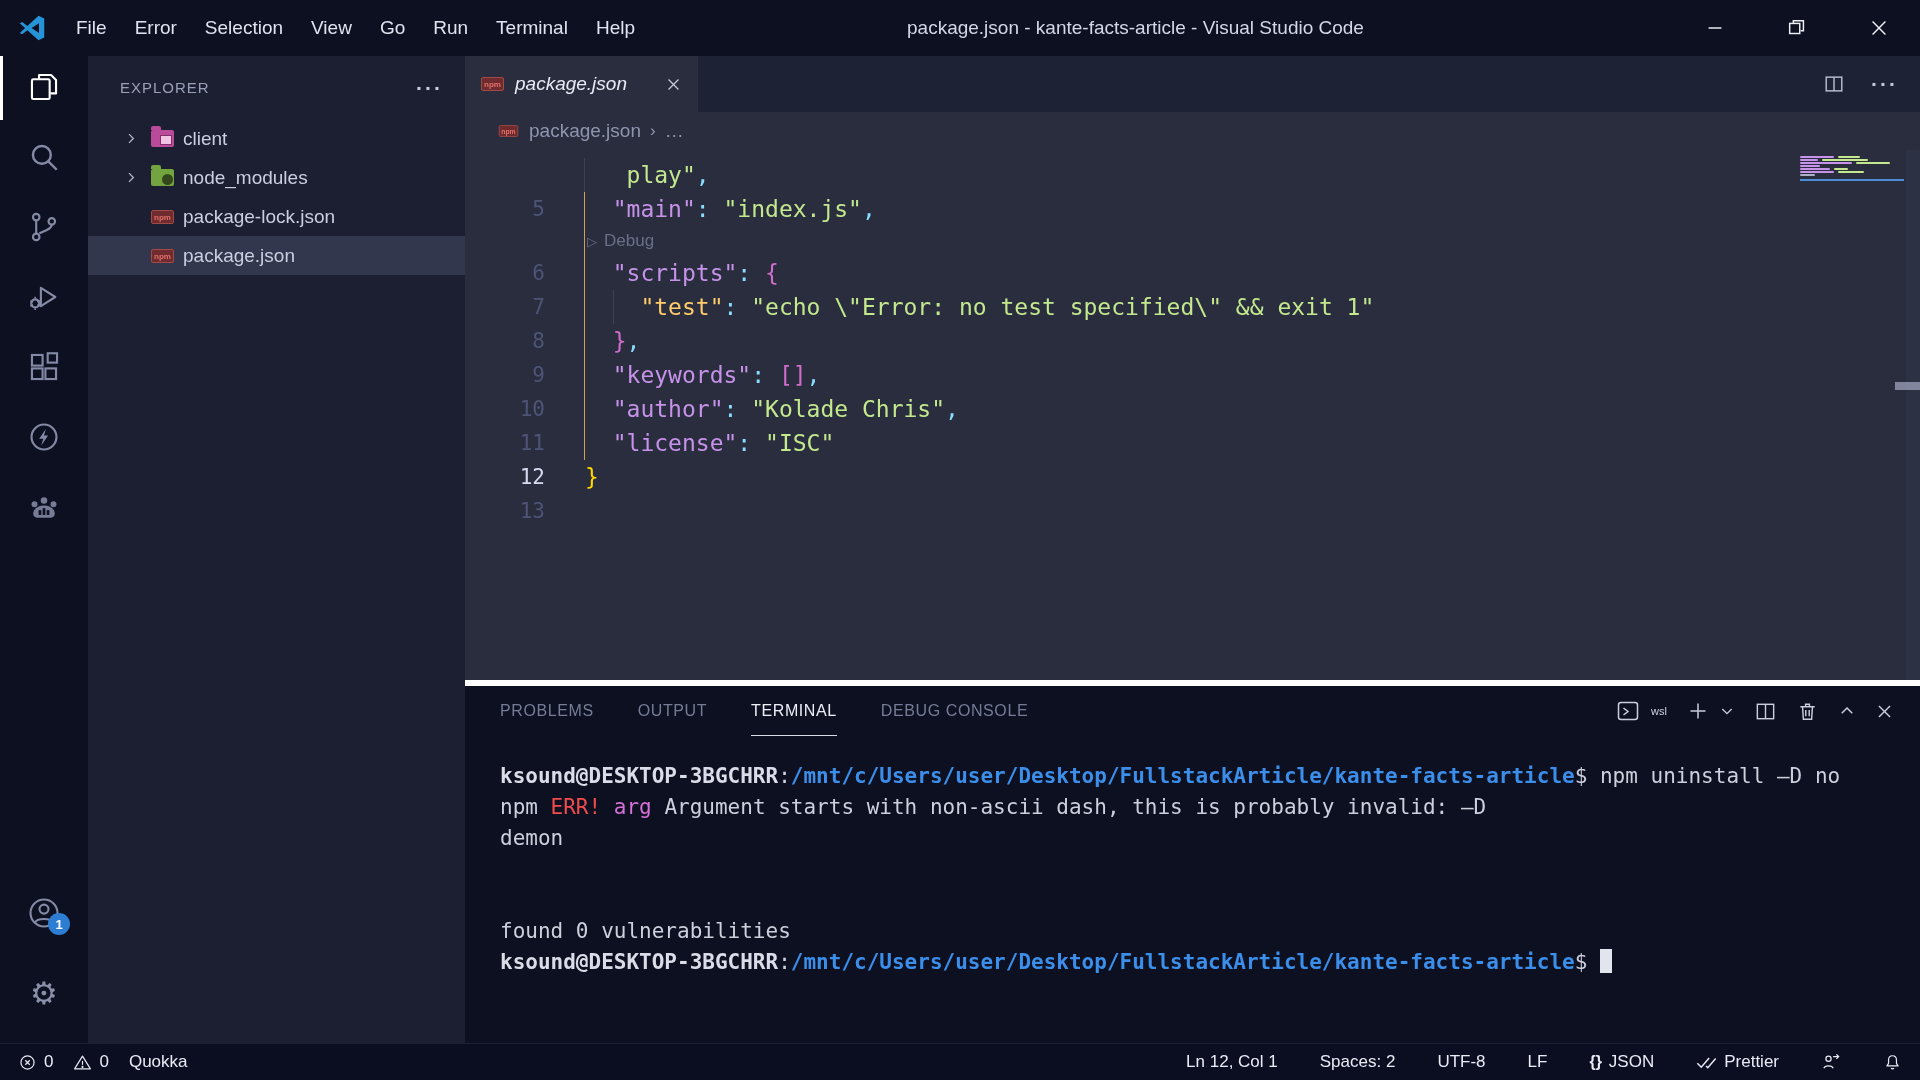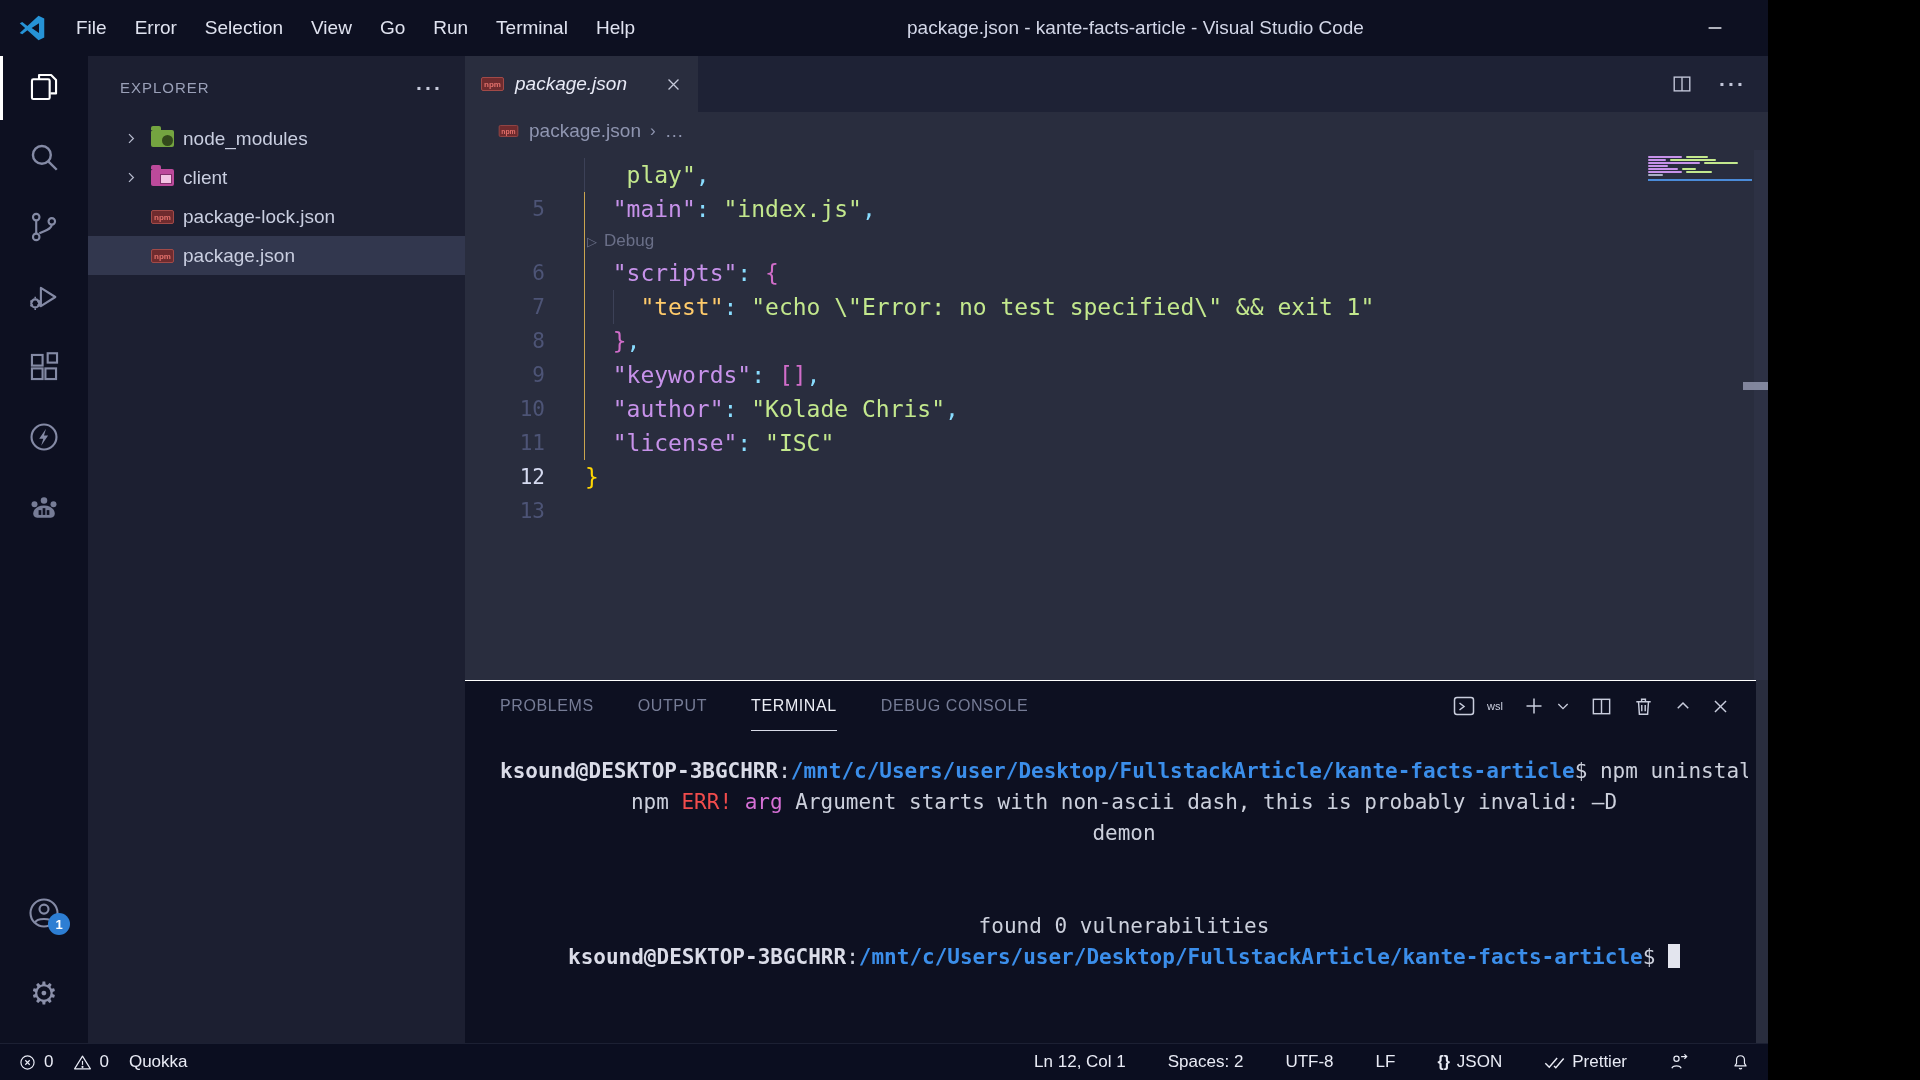--- a/index.html
+++ b/index.html
@@ -1,16 +1,16 @@
 <!DOCTYPE html>
 <html><head>
 <meta charset="utf-8">
 <style>
   html,body{margin:0;padding:0;background:#000;}
-  .screen{position:relative;width:1768px;height:1080px;overflow:hidden;background:#0d1021;
+  .screen{position:relative;width:1920px;height:1080px;overflow:hidden;background:#0d1021;
           font-family:"Liberation Sans",sans-serif;color:#d5d8e6;}
   svg{display:block;}
 
   
   .titlebar{position:absolute;left:0;top:0;width:1920px;height:56px;background:#0d1021;display:flex;align-items:center;}
   .logo{width:30px;height:30px;margin:0 16px 0 17px;flex:none;}
   .menubar{display:flex;gap:2px;}
   .menu-item{padding:7px 13px;font-size:19px;color:#e0e3f0;border-radius:6px;}
   .window-title{position:absolute;left:907px;top:0;height:56px;display:flex;align-items:center;font-size:19px;color:#d3d7e8;}
   .window-controls{position:absolute;right:0;top:0;height:56px;display:flex;}
@@ -70,27 +70,27 @@
   .tk-punc{color:#89ddff;} .tk-brg{color:#ffd602;} .tk-brm{color:#d16dca;}
   .guide{position:absolute;width:1px;}
   .scrolltrack{position:absolute;right:0;top:0;width:14px;height:100%;background:#2d3144;}
   .overview-cursor{position:absolute;right:0;top:232px;width:25px;height:8px;background:#9095ad;opacity:.85;}
   .minimap{position:absolute;right:16px;top:6px;width:104px;}
   .mm-row{display:flex;gap:4px;height:2px;margin-bottom:1px;}
   .mm-row span{height:2px;border-radius:1px;}
   .mm-blue{height:2px;background:#4a8bd8;margin-top:3px;}
 
   
-  .panel{position:absolute;left:0;right:12px;top:624px;height:363px;background:#0d1021;border-top:1px solid #ffffff;box-sizing:border-box;}
+  .panel{position:absolute;left:0;right:0;top:624px;height:363px;background:#0d1021;border-top:6px solid #ffffff;box-sizing:border-box;}
   .panel-tabs{position:absolute;left:35px;top:0;height:50px;display:flex;gap:44px;align-items:stretch;}
   .ptab{font-size:16px;color:#767c96;letter-spacing:.6px;display:flex;align-items:center;border-bottom:1.5px solid transparent;}
   .ptab.active{color:#eceef6;border-bottom-color:#d8dbe8;}
   .panel-actions{position:absolute;right:26px;top:0;height:50px;display:flex;align-items:center;gap:19px;color:#c9cddd;}
   .shell-label{font-size:11px;color:#cdd1e0;margin-left:-8px;}
-  .terminal{position:absolute;left:35px;top:75px;right:8px;overflow:hidden;text-align:center;}
+  .terminal{position:absolute;left:35px;top:75px;right:8px;overflow:hidden;}
   .t-line{font-family:"DejaVu Sans Mono",monospace;font-size:21px;line-height:31px;color:#ccd0dc;white-space:pre;}
   .t-plain{color:#ccd0dc;}
   .t-user{font-weight:bold;color:#dadce8;}
   .t-path{font-weight:bold;color:#3b8eea;}
   .t-error{color:#f14c4c;}
   .t-magenta{color:#d670d6;}
   .t-cursor{display:inline-block;width:12px;height:24px;background:#e3e5ee;vertical-align:-4px;}
 
   
   .statusbar{position:absolute;left:0;bottom:0;width:100%;height:37px;background:#0b0e20;border-top:1px solid #1c2033;
@@ -217,31 +217,31 @@
       <span>EXPLORER</span>
       <span class="hdr-dots">···</span>
     </div>
     <div id="file-tree">
         <div class="tree-item">
           <span class="tw">
             <svg width="15" height="15" viewBox="0 0 24 24" fill="none" stroke="#b6bbce" stroke-width="2">
               <path d="M8 5l7 7-7 7"></path>
             </svg>
           </span>
-          <span class="fi fi-folder fi-folder-node"></span>
-          <span>node_modules</span>
+          <span class="fi fi-folder fi-folder-client"></span>
+          <span>client</span>
         </div>
         <div class="tree-item">
           <span class="tw">
             <svg width="15" height="15" viewBox="0 0 24 24" fill="none" stroke="#b6bbce" stroke-width="2">
               <path d="M8 5l7 7-7 7"></path>
             </svg>
           </span>
-          <span class="fi fi-folder fi-folder-client"></span>
-          <span>client</span>
+          <span class="fi fi-folder fi-folder-node"></span>
+          <span>node_modules</span>
         </div>
         <div class="tree-item">
           <span class="tw"></span>
           <span class="fi fi-npm">npm</span>
           <span>package-lock.json</span>
         </div>
         <div class="tree-item selected">
           <span class="tw"></span>
           <span class="fi fi-npm">npm</span>
           <span>package.json</span>

